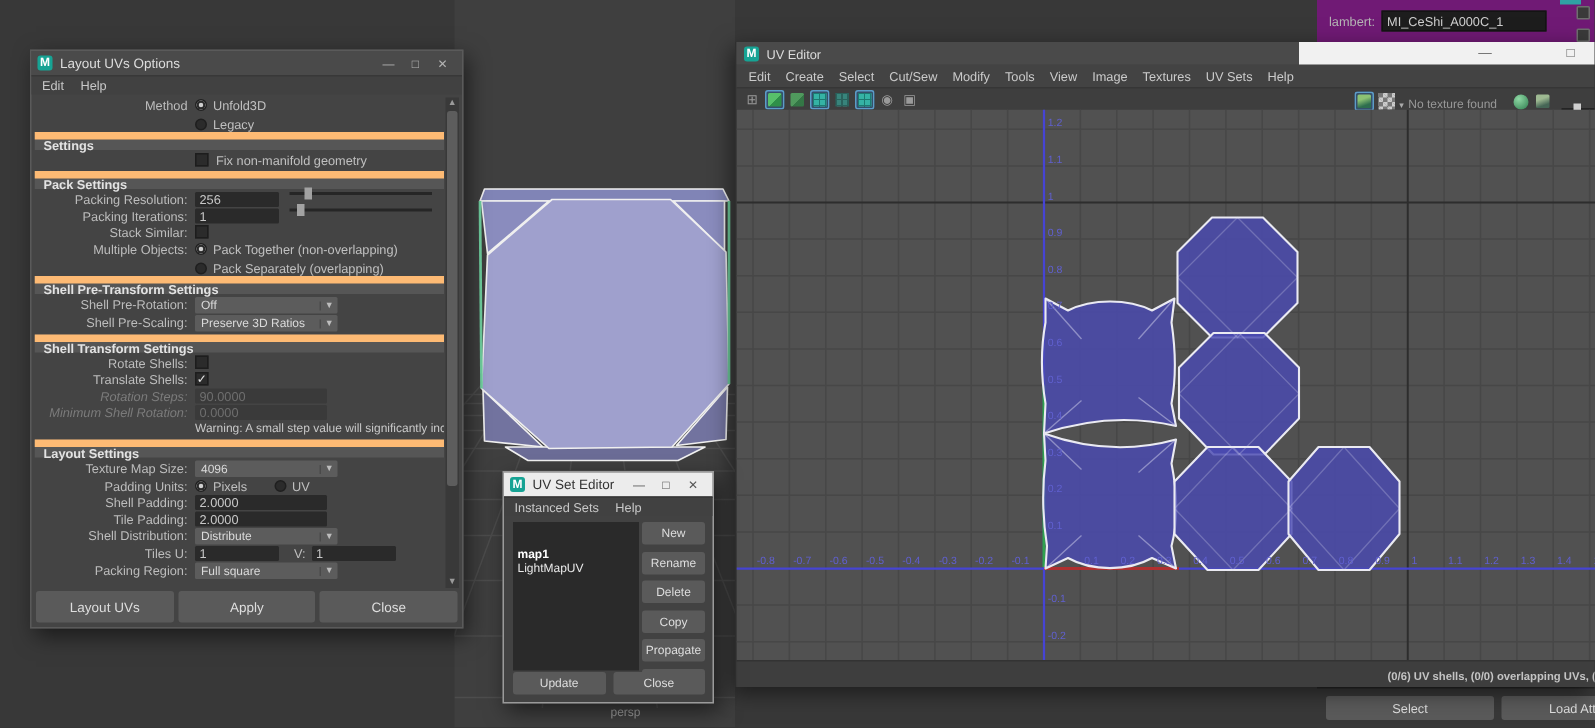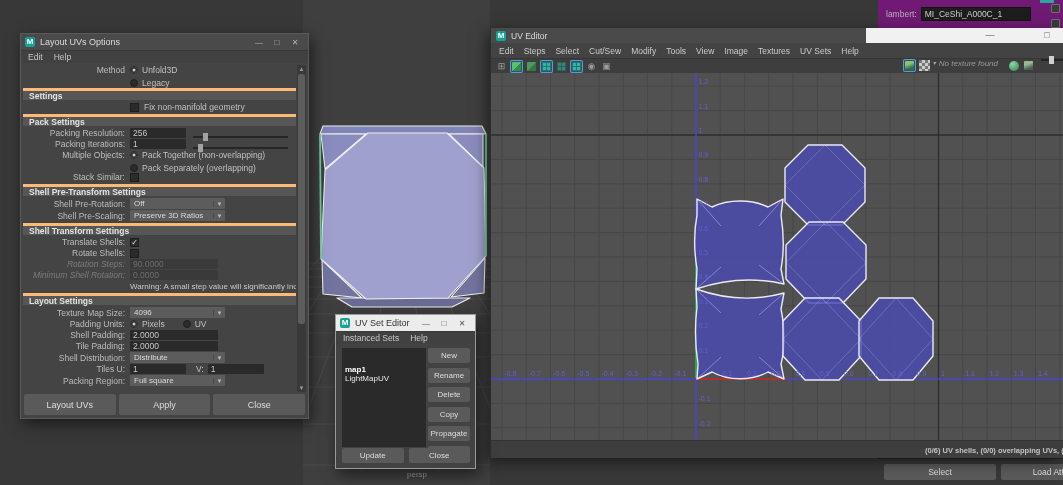--- a/index.html
+++ b/index.html
@@ -17,26 +17,26 @@
   .wbtns { margin-left:auto; display:flex; }
   .wbtn { width:18px; text-align:center; font-size:8px; color:#b5b5b5; }
   .tbar-light .wbtn { color:#555; }
   .menubar { height:13px; background:#414141; border-top:1px solid #383838; display:flex;
     align-items:center; padding:0 7px; font-size:8.5px; color:#c8c8c8; }
   .menubar span { margin-right:11px; }
 
   
   #lo { left:20px; top:33px; width:289px; height:386px; border:1px solid #5a5a5a; }
   #lo-body { position:absolute; top:31px; left:2px; right:12px; bottom:26px; overflow:hidden; }
-  .r { display:flex; align-items:flex-end; height:10px; margin-bottom:1px; font-size:8.5px; color:#c0c0c0; }
+  .r { display:flex; align-items:flex-start; height:10px; margin-bottom:1px; font-size:8.5px; color:#c0c0c0; }
   .r.rdd { height:11px; }
   .rv { height:21px; align-items:flex-start; }
   .lbl { width:102px; text-align:right; margin-right:5px; flex:none; color:#bdbdbd; }
   .lbl.dis { color:#7b7b7b;font-style:italic; }
-  .hdr { height:12px; background:#565656; border-top:3px solid #fdba74; margin:2px 0;
+  .hdr { height:12px; background:#565656; border-top:5px solid #fdba74; margin:2px 0;
     font-size:8.5px; font-weight:bold; color:#e3e3e3; display:flex; align-items:center; padding-left:6px; }
   .chk { width:9px; height:9px; background:#2b2b2b; border:1px solid #1d1d1d; flex:none;
     font-size:8px; color:#e0e0e0; line-height:8px; text-align:center; }
   .rad { width:8px; height:8px; border-radius:50%; background:#2b2b2b; border:1px solid #1f1f1f;
     flex:none; margin-right:4px; }
   .rad.sel { background:#cfcfcf; box-shadow:inset 0 0 0 1.5px #2b2b2b; }
   .fld { background:#2a2a2a; color:#c8c8c8; height:10px; line-height:10px; padding:0 3px;
     width:56px; flex:none; border-radius:1px; }
   .fld.dis { background:#3a3a3a; color:#6e6e6e; }
   .fld.wide { width:88px; }
@@ -85,21 +85,21 @@
     background:linear-gradient(135deg,#57c06a 55%,#2f8f49 55%); }
   .sw-teal { width:9px; height:9px;
     background-image:repeating-linear-gradient(0deg,#1d7a71 0 1px,transparent 1px 4px),
       repeating-linear-gradient(90deg,#1d7a71 0 1px,#35b3a5 1px 4px); }
   .sw-img { width:9px; height:9px; background:linear-gradient(160deg,#8cc273 35%,#2e6e4e 75%); border-radius:1px; }
   .sw-checker { width:11px; height:11px;
     background-image:linear-gradient(45deg,#ccc 25%,transparent 25%,transparent 75%,#ccc 75%),
       linear-gradient(45deg,#ccc 25%,#777 25%,#777 75%,#ccc 75%);
     background-size:6px 6px; background-position:0 0,3px 3px; }
   .sw-sphere { width:10px; height:10px; border-radius:50%; background:radial-gradient(circle at 35% 30%,#8fd8a4,#2e7d4f); }
-  #uve-tools .right { position:absolute; right:0; top:0; height:15px; display:flex; align-items:flex-start;font-style:italic; }
+  #uve-tools .right { position:absolute; right:0; top:0; height:15px; display:flex; align-items:flex-end; }
   #no-tex { font-size:8px; color:#989898; margin:0 9px 0 3px; }
   .tslider { width:22px; height:2px; background:#242424; position:relative; margin-left:4px; }
   .tslider .handle { top:-3px; height:8px; background:#d0d0d0; }
   #uve-canvas { position:absolute; top:45px; left:0; width:573px; height:367px; }
   #uve-status { position:absolute; left:0; right:0; bottom:0; height:18px; background:#3e3e3e;
     border-top:1px solid #333; overflow:hidden; }
   #uve-status span { position:absolute; left:434px; top:5px; font-size:7.5px; font-weight:bold;
     color:#c4c4c4; white-space:nowrap; }
 
   
@@ -178,21 +178,21 @@
       <span class="mico">M</span>
       <span>UV Editor</span>
     </div>
     <div class="light">
       <span class="wbtn" style="left:115px">—</span>
       <span class="wbtn" style="left:172px">□</span>
     </div>
   </div>
   <div id="uve-menu">
       <span>Edit</span>
-      <span>Steps</span>
+      <span>Create</span>
       <span>Select</span>
       <span>Cut/Sew</span>
       <span>Modify</span>
       <span>Tools</span>
       <span>View</span>
       <span>Image</span>
       <span>Textures</span>
       <span>UV Sets</span>
       <span>Help</span>
     </div>
@@ -386,60 +386,60 @@
           <div class="handle" style="left: 10%;"></div>
         </div>
       </div>
       <div class="r">
         <div class="lbl">Packing Iterations:</div>
         <div class="fld">1</div>
         <div class="groove">
           <div class="handle" style="left: 5%;"></div>
         </div>
       </div>
+      <div class="r">
+        <div class="lbl">Stack Similar:</div>
+        <div class="chk"></div>
+      </div>
       <div class="r rv">
         <div class="lbl">Multiple Objects:</div>
         <div style="display: flex; flex-direction: column; gap: 3px;">
           <div style="display: flex; align-items: center;">
             <div class="rad sel"></div>
             <div>Pack Together (non-overlapping)</div>
           </div>
           <div style="display: flex; align-items: center;">
             <div class="rad"></div>
             <div>Pack Separately (overlapping)</div>
           </div>
         </div>
       </div>
-      <div class="r">
-        <div class="lbl">Stack Similar:</div>
-        <div class="chk"></div>
-      </div>
       <div class="hdr">Shell Pre-Transform Settings</div>
       <div class="r rdd">
         <div class="lbl">Shell Pre-Rotation:</div>
         <div class="dd">
           <div>Off</div>
           <div class="arr">▼</div>
         </div>
       </div>
       <div class="r rdd">
         <div class="lbl">Shell Pre-Scaling:</div>
         <div class="dd">
           <div>Preserve 3D Ratios</div>
           <div class="arr">▼</div>
         </div>
       </div>
       <div class="hdr">Shell Transform Settings</div>
       <div class="r">
+        <div class="lbl">Rotate Shells:</div>
+        <div class="chk"></div>
+      </div>
+      <div class="r">
         <div class="lbl">Translate Shells:</div>
         <div class="chk">✓</div>
-      </div>
-      <div class="r">
-        <div class="lbl">Rotate Shells:</div>
-        <div class="chk"></div>
       </div>
       <div class="r">
         <div class="lbl dis">Rotation Steps:</div>
         <div class="fld wide dis">90.0000</div>
       </div>
       <div class="r">
         <div class="lbl dis">Minimum Shell Rotation:</div>
         <div class="fld wide dis">0.0000</div>
       </div>
       <div class="r">

